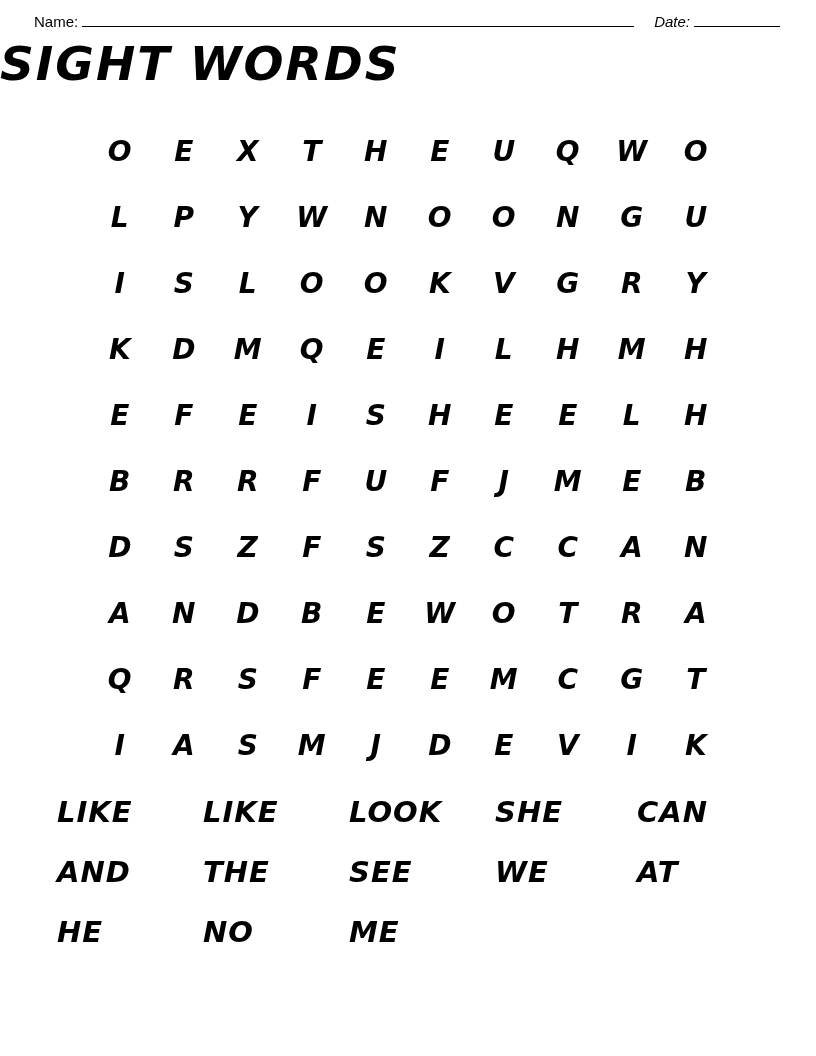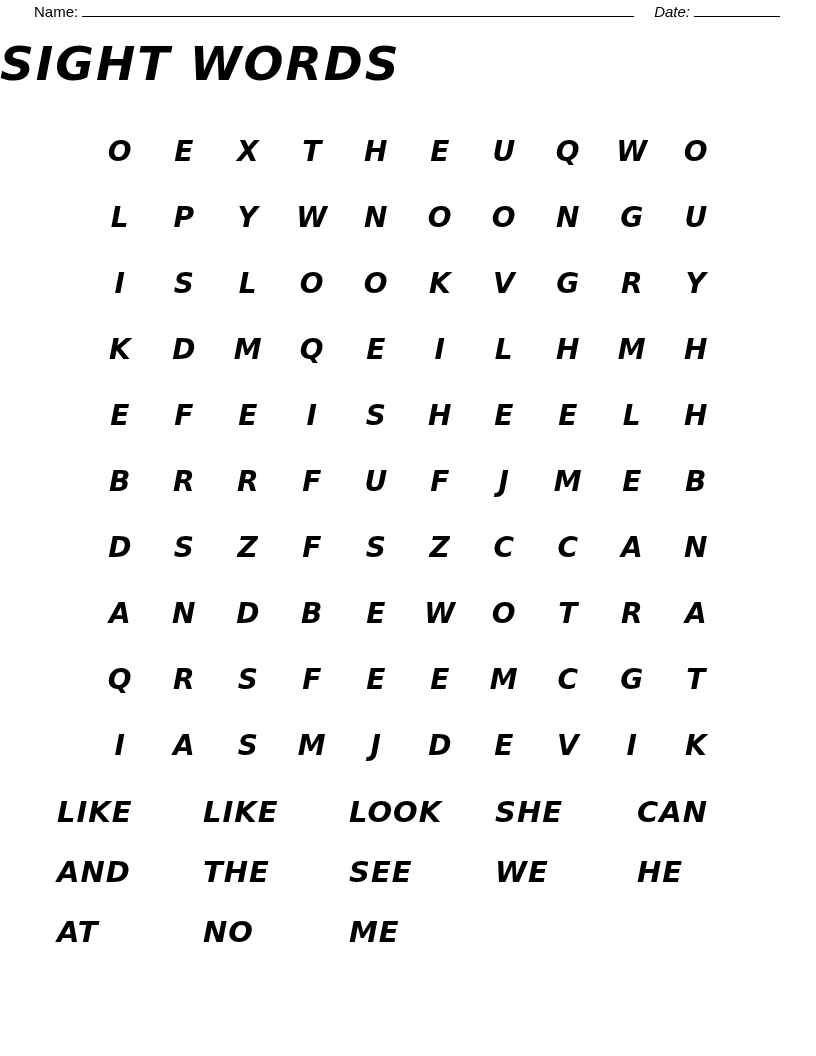--- a/index.html
+++ b/index.html
@@ -12,21 +12,21 @@
     height: 1056px;
     position: relative;
     font-family: "Liberation Sans", sans-serif;
     color: #000000;
     overflow: hidden;
   }
 
   
   .header-row {
     position: absolute;
-    top: 2px;
+    top: 12px;
     left: 34px;
     right: 34px;
     height: 24px;
     display: flex;
     align-items: baseline;
     font-size: 15px;
   }
   .hdr-label {
     font-size: 15px;
     white-space: nowrap;
@@ -226,20 +226,20 @@
   <div class="word">LIKE</div>
   <div class="word">LIKE</div>
   <div class="word">LOOK</div>
   <div class="word">SHE</div>
   <div class="word">CAN</div>
 
   <div class="word">AND</div>
   <div class="word">THE</div>
   <div class="word">SEE</div>
   <div class="word">WE</div>
+  <div class="word">AT</div>
+
   <div class="word">HE</div>
-
-  <div class="word">AT</div>
   <div class="word">NO</div>
   <div class="word">ME</div>
   <div class="word empty"></div>
   <div class="word empty"></div>
 </div>
 
 </body></html>

